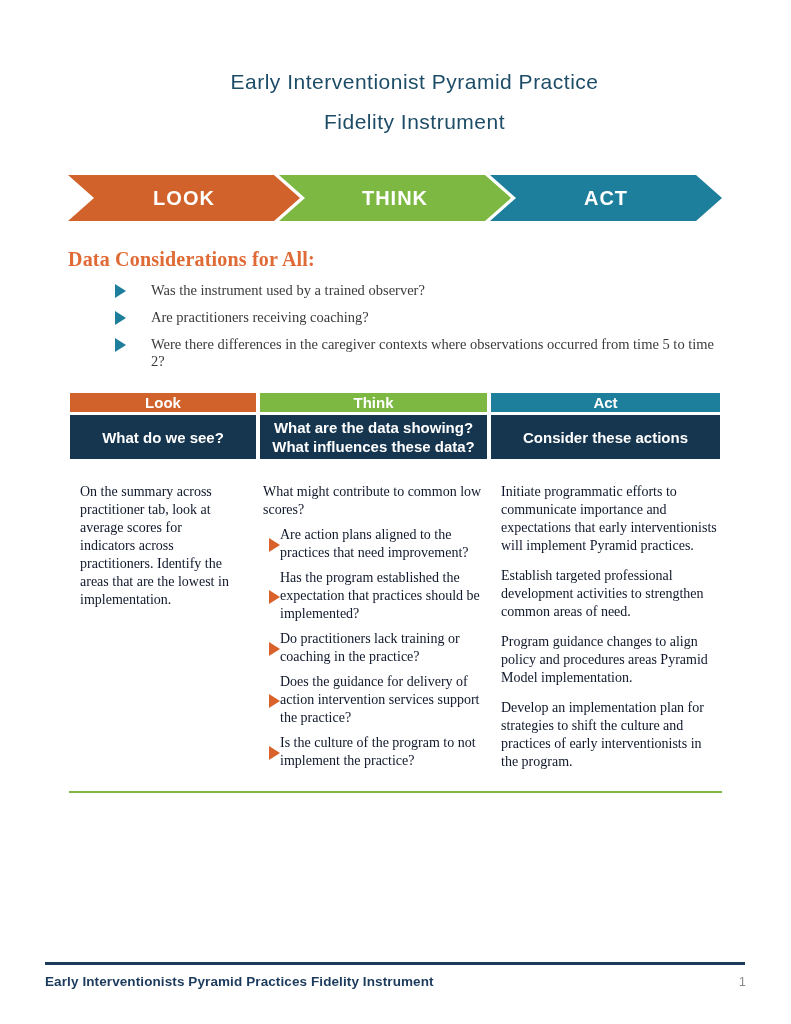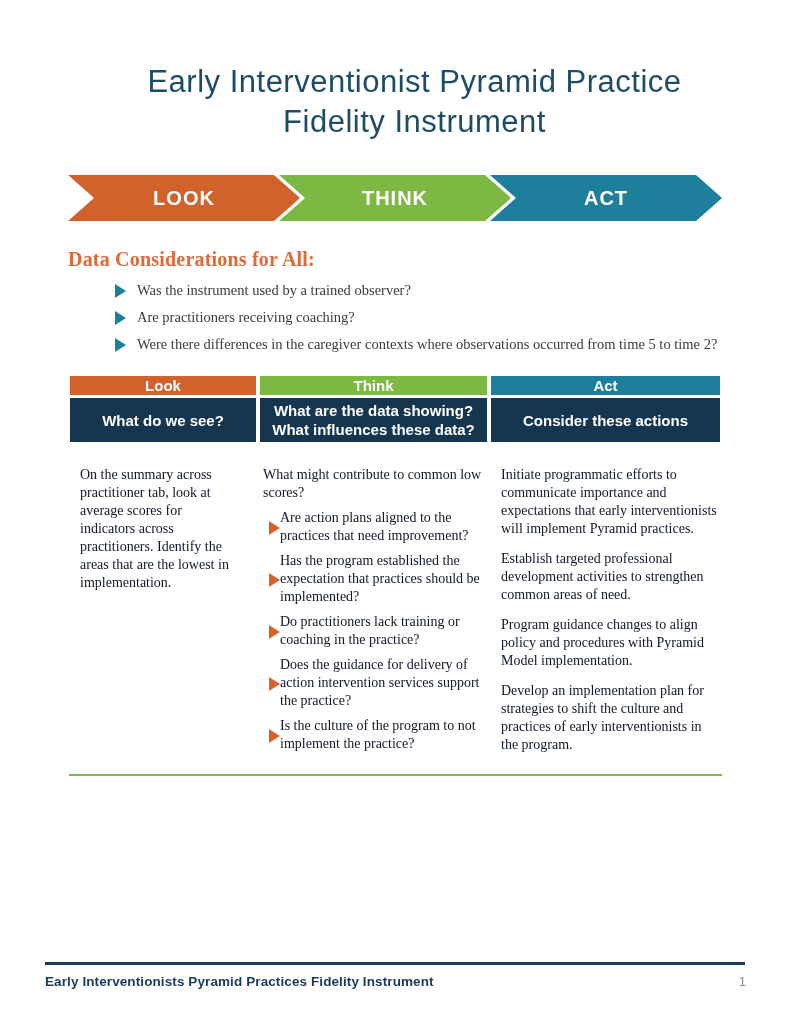--- a/index.html
+++ b/index.html
@@ -10,21 +10,21 @@
     margin: 0 auto;
     background: #ffffff;
     overflow: hidden;
     font-family: "Liberation Sans", sans-serif;
   }
 
   
   .doc-title {
     padding-top: 62px;
     text-align: center;
-    font-size: 31px;
+    font-size: 21px;
     line-height: 40px;
     font-weight: normal;
     letter-spacing: 0.5px;
     color: #1d4c67;
     padding-left: 38px;
   }
 
   
   .banner {
     display: flex;
@@ -43,21 +43,21 @@
   
   .considerations { margin: 27px 0 0 68px; width: 656px; }
   .considerations-heading {
     color: #e06a35;
     font-size: 20px; font-weight: bold;
     letter-spacing: 0.2px;
     font-family: Liberation Serif, serif;
   }
   .consider-list { list-style: none; margin-top: 11px; padding-left: 22px; }
   .consider-list li {
-    display: flex; align-items: flex-start; gap: 11px;
+    display: flex; align-items: flex-start; gap: 25px;
     margin-bottom: 10px;
     font-family: "Liberation Serif", serif;
     font-size: 14.5px; line-height: 17px;
     color: #3b3b3b;
     padding-left: 25px;
   }
   .tri {
     flex: 0 0 auto;
     width: 0; height: 0; margin-top: 2px;
     border-top: 7px solid transparent;
@@ -203,21 +203,21 @@
           <li>
             <span class="tri orange"></span>
             <span>Is the culture of the program to not implement the practice?</span>
           </li>
         </ul>
       </div>
 
       <div class="body-act">
         <p class="act-par">Initiate programmatic efforts to communicate importance and expectations that early interventionists will implement Pyramid practices.</p>
         <p class="act-par">Establish targeted professional development activities to strengthen common areas of need.</p>
-        <p class="act-par">Program guidance changes to align policy and procedures with Pyramid Model implementation.</p>
+        <p class="act-par">Program guidance changes to align policy and procedures areas Pyramid Model implementation.</p>
         <p class="act-par">Develop an implementation plan for strategies to shift the culture and practices of early interventionists in the program.</p>
       </div>
 
     </div>
   </div>
 
   <div class="green-rule" style="background-color: rgb(124, 184, 66);"></div>
 
   <div class="footer-rule" style="background-color: rgb(27, 58, 92);"></div>
   <div class="footer-row">

